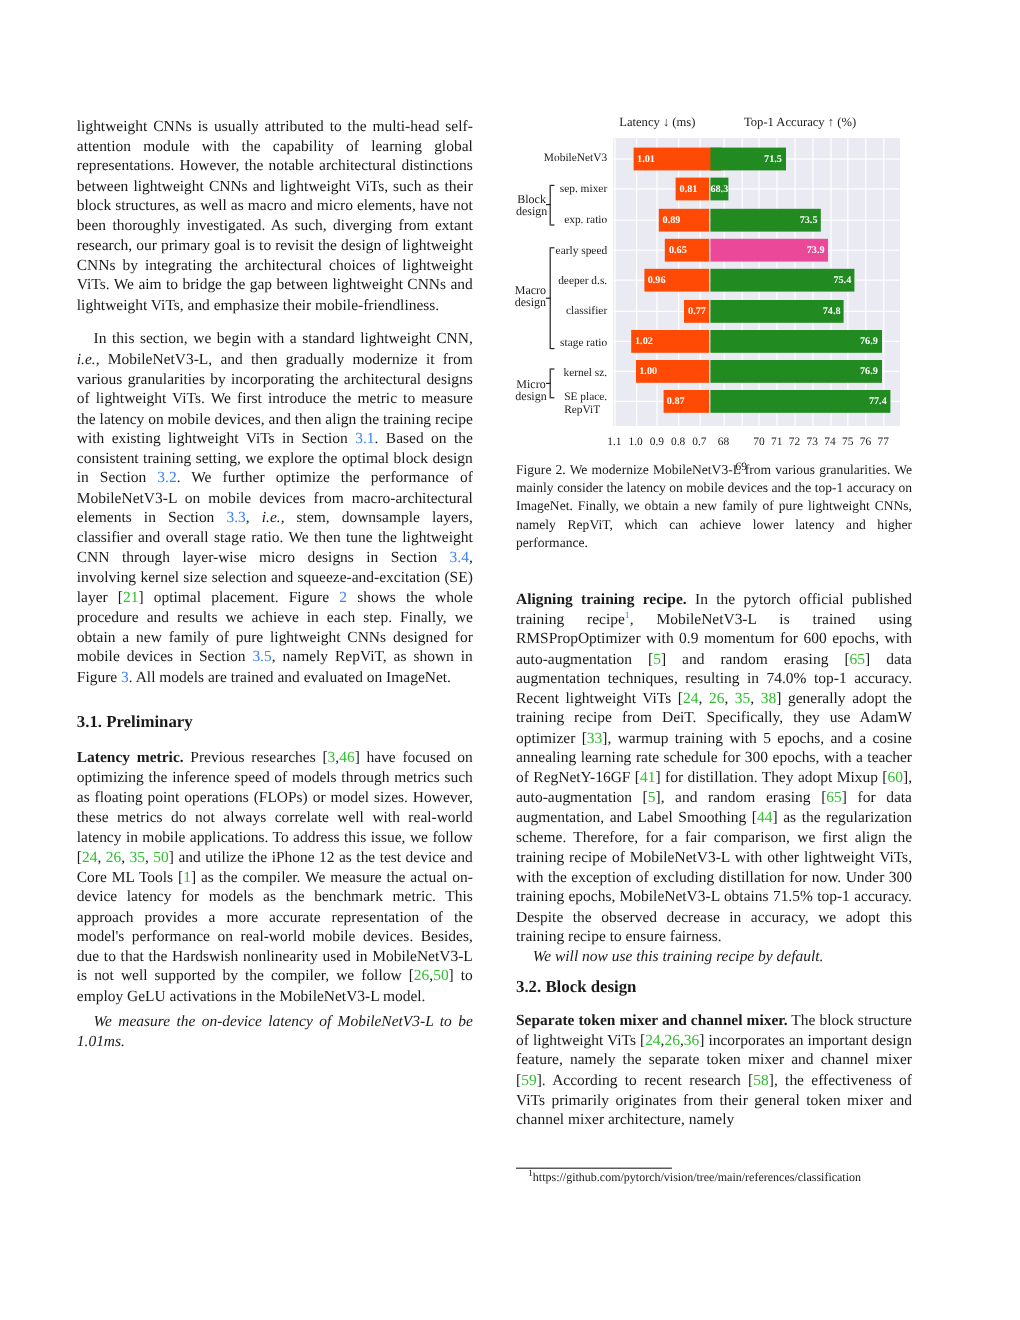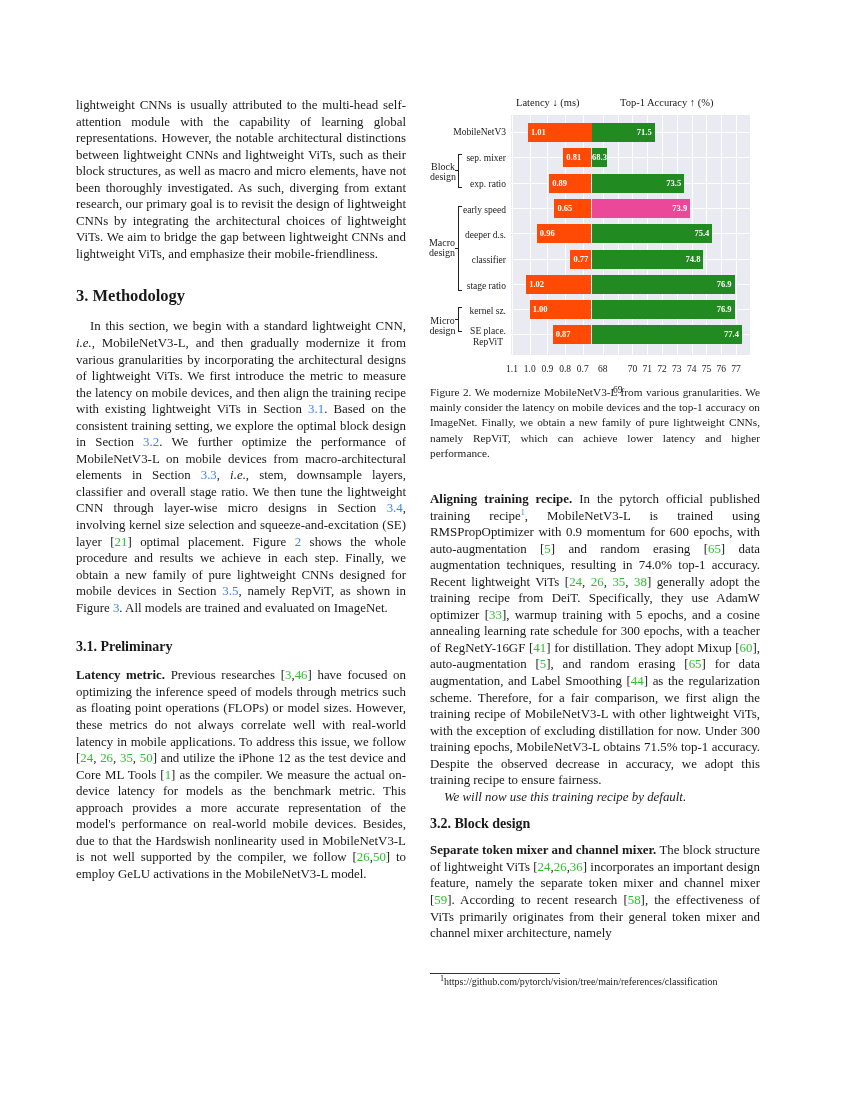--- a/index.html
+++ b/index.html
@@ -1,19 +1,19 @@
 <!DOCTYPE html>
 <html><head>
 <meta charset="utf-8">
 <style>
   html, body { margin: 0; padding: 0; background: #ffffff; }
   body { width: 850px; height: 1100px; position: relative; overflow: hidden;
          font-family: "Liberation Serif", "DejaVu Serif", serif; color: #1a1a1a; }
   .col { position: absolute; width: 330px; font-size: 12.9px; line-height: 16.55px; text-align: justify; }
-  .left { left: 76px; top: 97px; }
+  .left { left: 64px; top: 97px; }
   .right { left: 430px; top: 491px; }
   p { margin: 0; }
   .indent { text-indent: 14px; }
   h2 { font-size: 16.5px; font-weight: bold; margin: 0; line-height: 20px; }
   h3 { font-size: 14px; font-weight: bold; margin: 0; line-height: 18px; }
   .ref-red { color: #3b82f6; }
   .ref-green { color: #2fc02f; }
   .b { font-weight: bold; }
   i.it { font-style: italic; }
   sup { font-size: 8px; line-height: 0; }
@@ -21,48 +21,48 @@
   
   .figure { position: absolute; left: 420px; top: 95px; width: 340px; height: 285px; }
   .chart-title { position: absolute; top: 2px; font-size: 10.5px; white-space: nowrap; }
   .plot { position: absolute; left: 91px; top: 20px; width: 239px; height: 240px; background: #eaeaf2; }
   .vgrid { position: absolute; top: 0; bottom: 0; width: 1px; background: #ffffff; }
   .hgrid { position: absolute; left: 0; right: 0; height: 1px; background: #ffffff; }
   .bar { position: absolute; height: 19px; font-size: 8.5px; font-weight: bold; color: #ffffff;
          line-height: 19px; box-sizing: border-box; white-space: nowrap; }
   .bar.lat { background: #ff4a05; padding-left: 3px; }
   .bar.acc { background: #218a21; text-align: right; padding-right: 3px; }
-  .ylabel { position: absolute; font-size: 9.5px; text-align: center; white-space: nowrap; line-height: 11px; }
+  .ylabel { position: absolute; font-size: 9.5px; text-align: left; white-space: nowrap; line-height: 11px; }
   .group-label { position: absolute; font-size: 10px; text-align: center; line-height: 10px; }
   .bracket { position: absolute; border-left: 1.3px solid #222; }
   .bracket::before, .bracket::after { content: ""; position: absolute; left: 0; width: 3px; border-top: 1.3px solid #222; }
   .bracket::before { top: 0; }
   .bracket::after { bottom: 0; }
   .bracket .nub { position: absolute; left: -4px; width: 4px; border-top: 1.3px solid #222; }
   .tick { position: absolute; top: 269px; font-size: 9.5px; transform: translateX(-50%); white-space: nowrap; }
 
   .caption { position: absolute; left: 430px; top: 385px; width: 330px; font-size: 11.3px; line-height: 15.2px; text-align: justify; }
 
   .footnote-rule { position: absolute; left: 430px; top: 973px; width: 130px; border-top: 1px solid #333; }
   .footnote { position: absolute; left: 440px; top: 976px; font-size: 10px; white-space: nowrap; }
 </style>
 </head>
 <body>
 
 <div class="col left">
   <p>lightweight CNNs is usually attributed to the multi-head self-attention module with the capability of learning global representations. However, the notable architectural distinctions between lightweight CNNs and lightweight ViTs, such as their block structures, as well as macro and micro elements, have not been thoroughly investigated. As such, diverging from extant research, our primary goal is to revisit the design of lightweight CNNs by integrating the architectural choices of lightweight ViTs. We aim to bridge the gap between lightweight CNNs and lightweight ViTs, and emphasize their mobile-friendliness.</p>
 
-  <h2 style="margin-top:24px;">3. Methodology</h2>
 
   <p class="indent" style="margin-top:12px;"><span>In this section, we begin with a standard lightweight CNN, </span><i class="it">i.e.</i><span>, MobileNetV3-L, and then gradually modernize it from various granularities by incorporating the architectural designs of lightweight ViTs. We first introduce the metric to measure the latency on mobile devices, and then align the training recipe with existing lightweight ViTs in Section </span><a class="ref-red">3.1</a><span>. Based on the consistent training setting, we explore the optimal block design in Section </span><a class="ref-red">3.2</a><span>. We further optimize the performance of MobileNetV3-L on mobile devices from macro-architectural elements in Section </span><a class="ref-red">3.3</a><span>, </span><i class="it">i.e.</i><span>, stem, downsample layers, classifier and overall stage ratio. We then tune the lightweight CNN through layer-wise micro designs in Section </span><a class="ref-red">3.4</a><span>, involving kernel size selection and squeeze-and-excitation (SE) layer [</span><a class="ref-green">21</a><span>] optimal placement. Figure </span><a class="ref-red">2</a><span> shows the whole procedure and results we achieve in each step. Finally, we obtain a new family of pure lightweight CNNs designed for mobile devices in Section </span><a class="ref-red">3.5</a><span>, namely RepViT, as shown in Figure </span><a class="ref-red">3</a><span>. All models are trained and evaluated on ImageNet.</span></p>
 
   <h3 style="margin-top:22px;">3.1. Preliminary</h3>
 
   <p style="margin-top:11px;"><span class="b">Latency metric.</span><span> Previous researches [</span><a class="ref-green">3</a>,<a class="ref-green">46</a><span>] have focused on optimizing the inference speed of models through metrics such as floating point operations (FLOPs) or model sizes. However, these metrics do not always correlate well with real-world latency in mobile applications. To address this issue, we follow [</span><a class="ref-green">24</a>, <a class="ref-green">26</a>, <a class="ref-green">35</a>, <a class="ref-green">50</a><span>] and utilize the iPhone 12 as the test device and Core ML Tools [</span><a class="ref-green">1</a><span>] as the compiler. We measure the actual on-device latency for models as the benchmark metric. This approach provides a more accurate representation of the model's performance on real-world mobile devices. Besides, due to that the Hardswish nonlinearity used in MobileNetV3-L is not well supported by the compiler, we follow [</span><a class="ref-green">26</a>,<a class="ref-green">50</a><span>] to employ GeLU activations in the MobileNetV3-L model.</span></p>
 
+  <p class="indent" style="margin-top:5px;"><i class="it">We measure the on-device latency of MobileNetV3-L to be 1.01ms.</i></p>
 </div>
 
 <div class="figure">
   <div class="chart-title" style="left:96px;">Latency ↓ (ms)</div>
   <div class="chart-title" style="left:200px;">Top-1 Accuracy ↑ (%)</div>
 
   <div class="plot" id="plot">
       <div class="vgrid" style="left: 1px;"></div>
       <div class="vgrid" style="left: 18.7px;"></div>
       <div class="vgrid" style="left: 36.4px;"></div>

